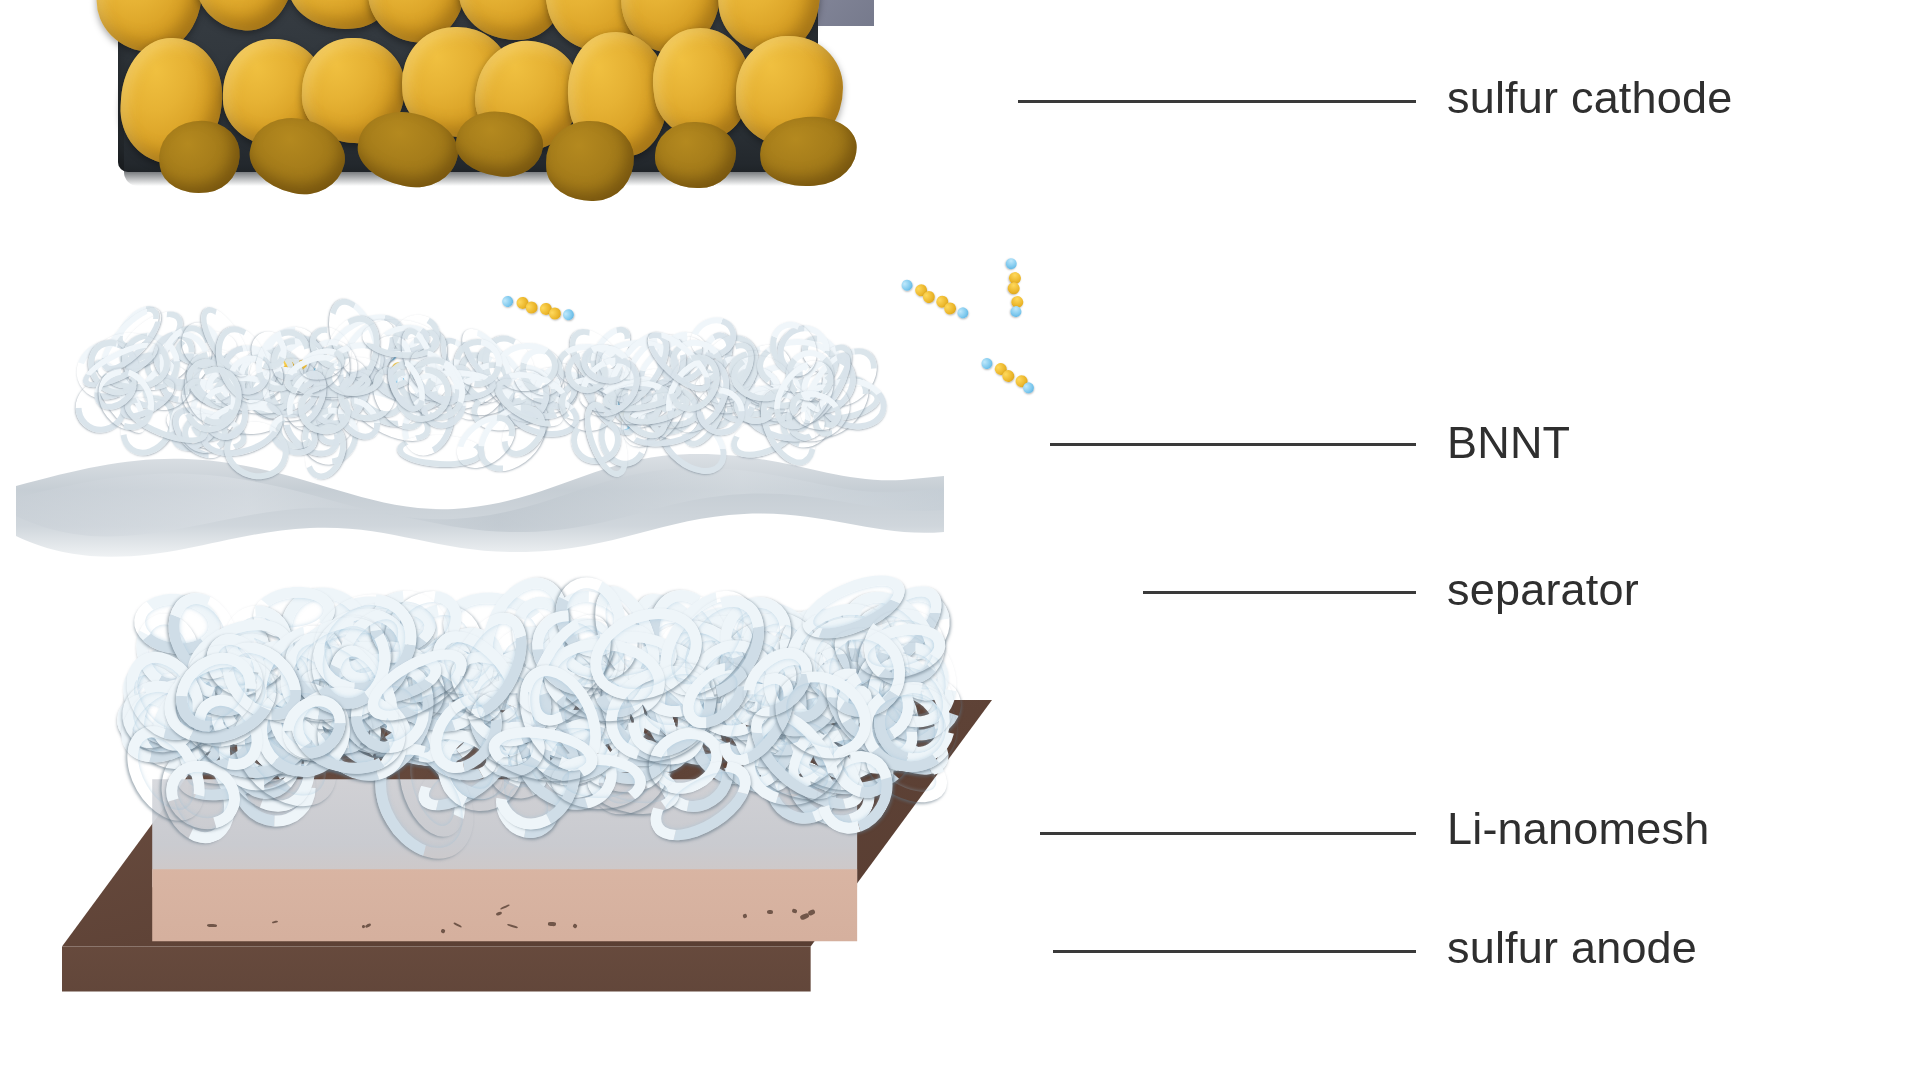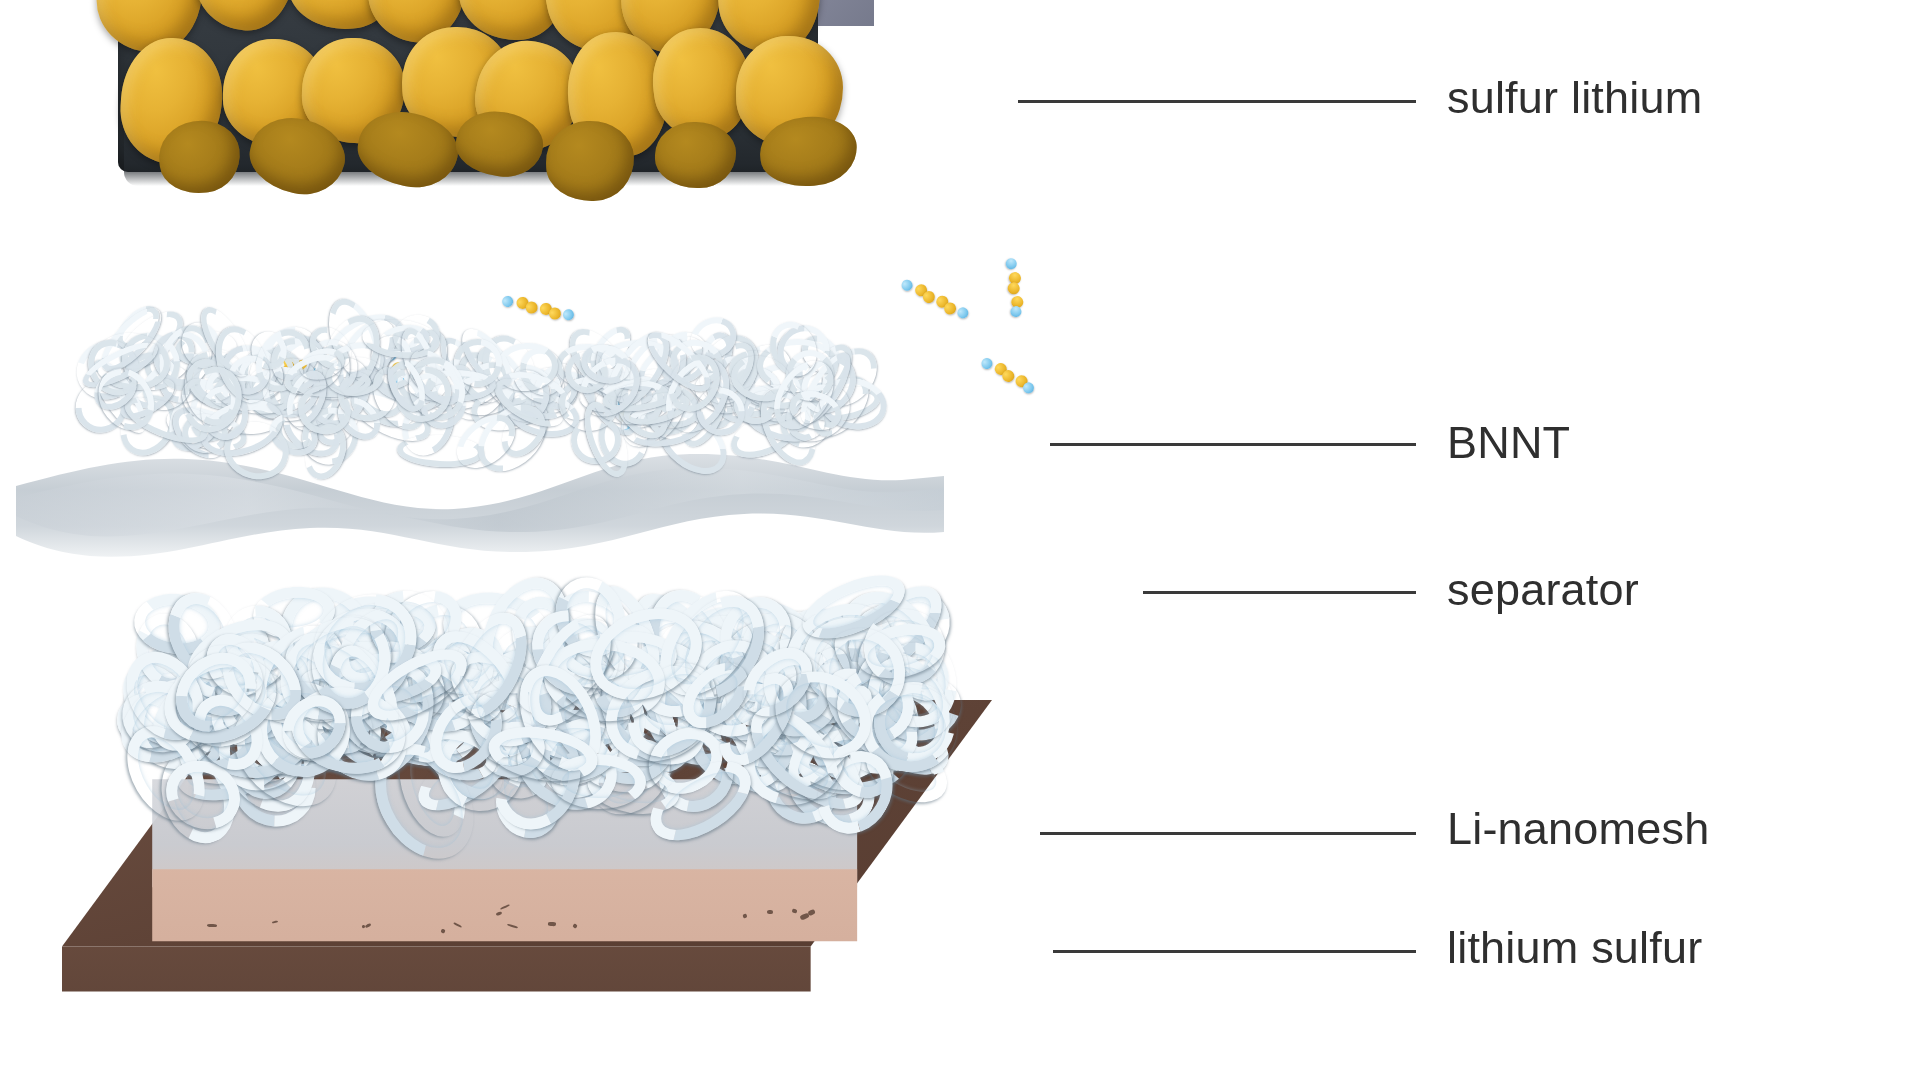--- a/index.html
+++ b/index.html
@@ -772,24 +772,24 @@
       <div class="fiber anode" style="width: 60.4139px; height: 64.813px; left: 335.271px; top: 84.5327px; transform: rotate(-64.2deg); border-top-color: transparent; border-right-color: transparent; z-index: 15;"></div>
       <div class="fiber anode" style="width: 51.3388px; height: 55.8705px; left: 679.94px; top: 127.107px; transform: rotate(26.5deg); border-left-color: transparent; z-index: 0;"></div>
       <div class="fiber anode" style="width: 69.5905px; height: 48.0727px; left: 97.4959px; top: 123.389px; transform: rotate(-61.6deg); border-right-color: transparent; border-bottom-color: transparent; z-index: 3;"></div>
       <div class="fiber anode" style="width: 52.7954px; height: 54.1965px; left: 648.427px; top: 32.3377px; transform: rotate(22.8deg); border-right-color: transparent; border-bottom-color: transparent; z-index: 5;"></div>
       <div class="fiber anode" style="width: 42.2403px; height: 72.8297px; left: 462.216px; top: 47.2139px; transform: rotate(16.6deg); border-left-color: transparent; z-index: 16;"></div>
       <div class="fiber anode" style="width: 82.8256px; height: 44.7148px; left: 243.724px; top: 83.6785px; transform: rotate(25.7deg); border-left-color: transparent; z-index: 13;"></div>
     </div>
 
   <div id="annotations">
       <div class="leader" style="left: 1018px; top: 100px; width: 398px; background: rgb(58, 58, 58);"></div>
-      <div class="label" style="left: 1447px; top: 75px; color: rgb(47, 47, 47);">sulfur lithium</div>
+      <div class="label" style="left: 1447px; top: 75px; color: rgb(47, 47, 47);">sulfur cathode</div>
       <div class="leader" style="left: 1050px; top: 443px; width: 366px; background: rgb(58, 58, 58);"></div>
       <div class="label" style="left: 1447px; top: 420px; color: rgb(47, 47, 47);">BNNT</div>
       <div class="leader" style="left: 1143px; top: 591px; width: 273px; background: rgb(58, 58, 58);"></div>
       <div class="label" style="left: 1447px; top: 567px; color: rgb(47, 47, 47);">separator</div>
       <div class="leader" style="left: 1040px; top: 832px; width: 376px; background: rgb(58, 58, 58);"></div>
       <div class="label" style="left: 1447px; top: 806px; color: rgb(47, 47, 47);">Li-nanomesh</div>
       <div class="leader" style="left: 1053px; top: 950px; width: 363px; background: rgb(58, 58, 58);"></div>
-      <div class="label" style="left: 1447px; top: 925px; color: rgb(47, 47, 47);">lithium sulfur</div>
+      <div class="label" style="left: 1447px; top: 925px; color: rgb(47, 47, 47);">sulfur anode</div>
     </div>
 
 </div>
 
 </body></html>

